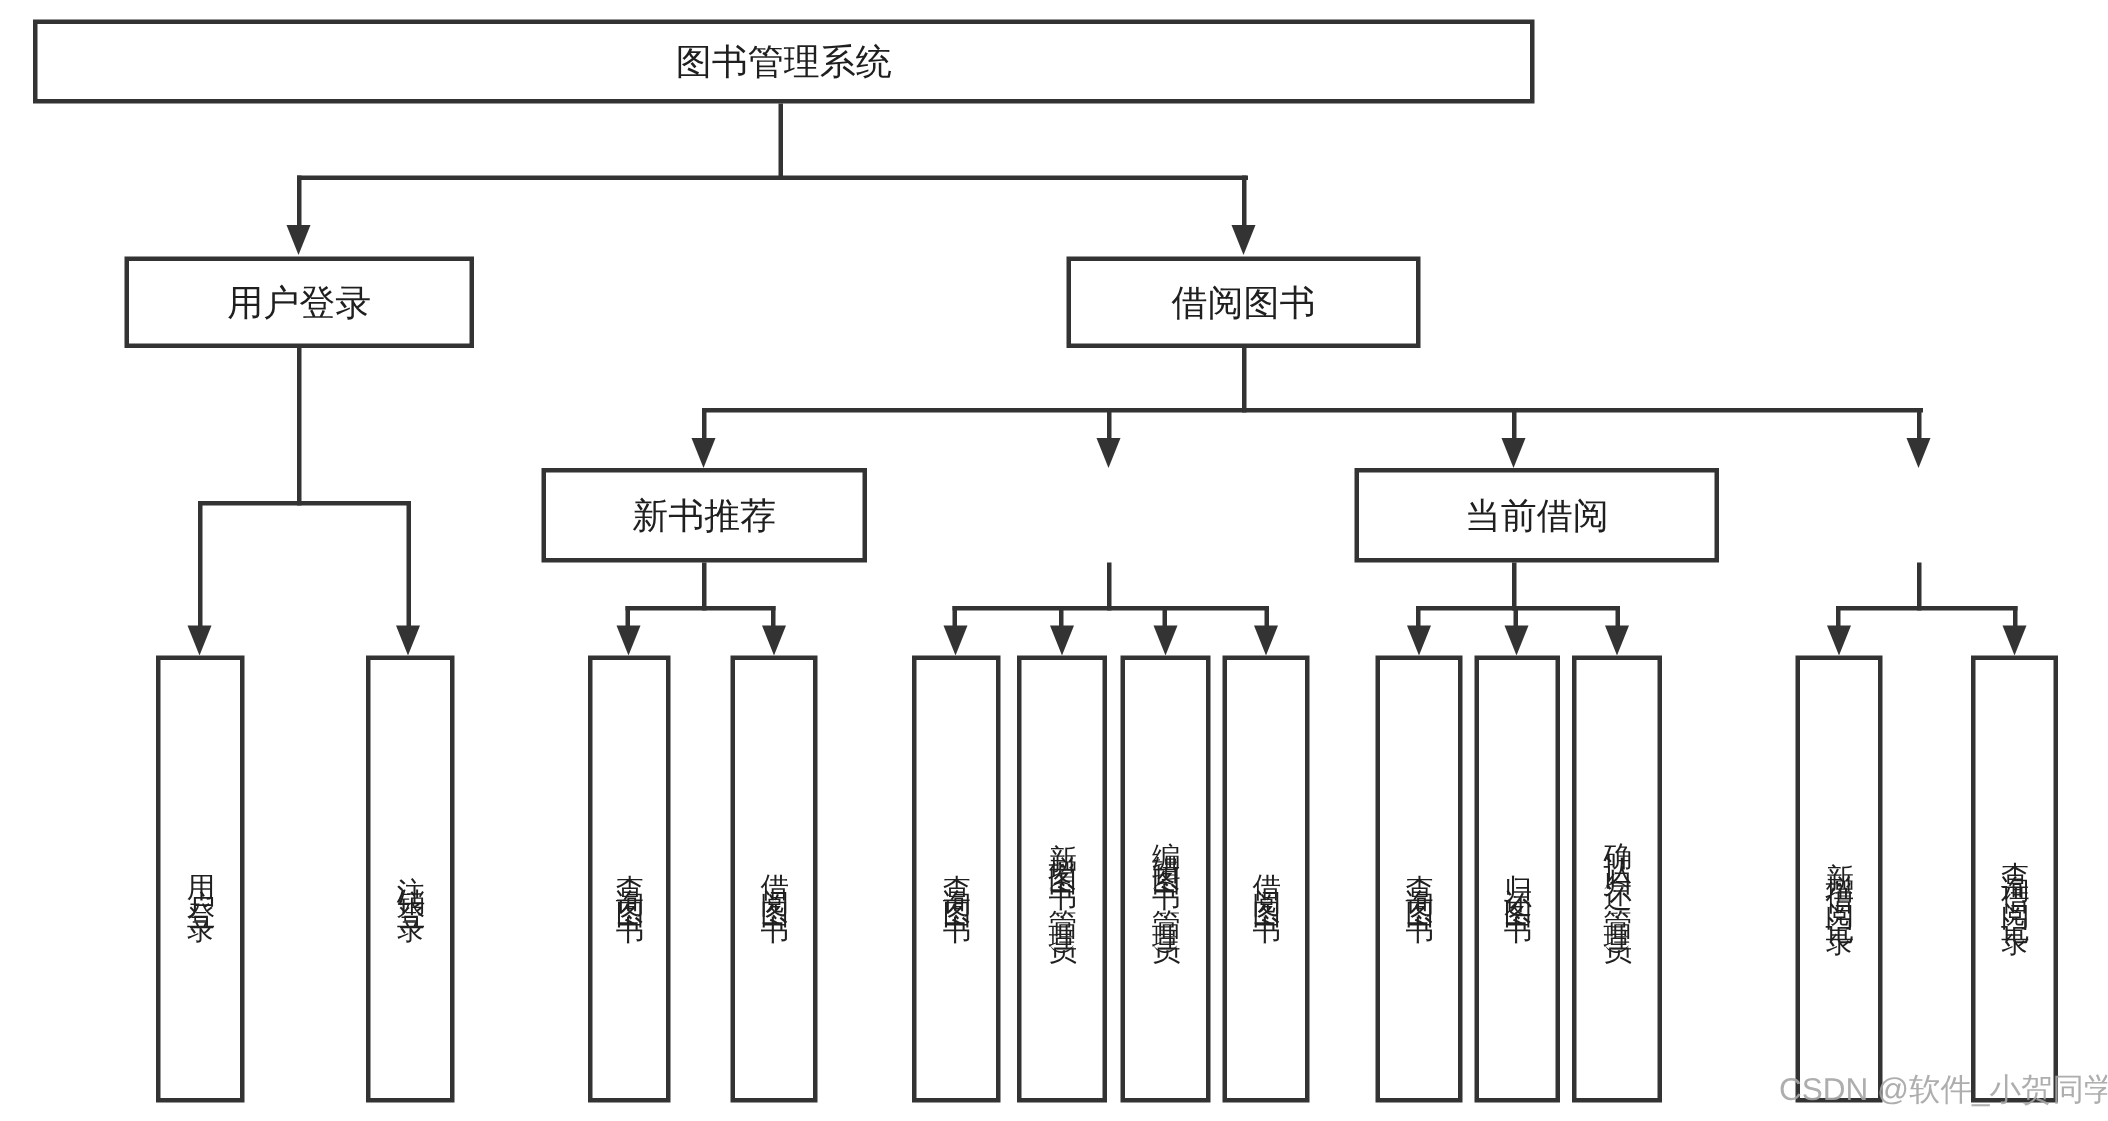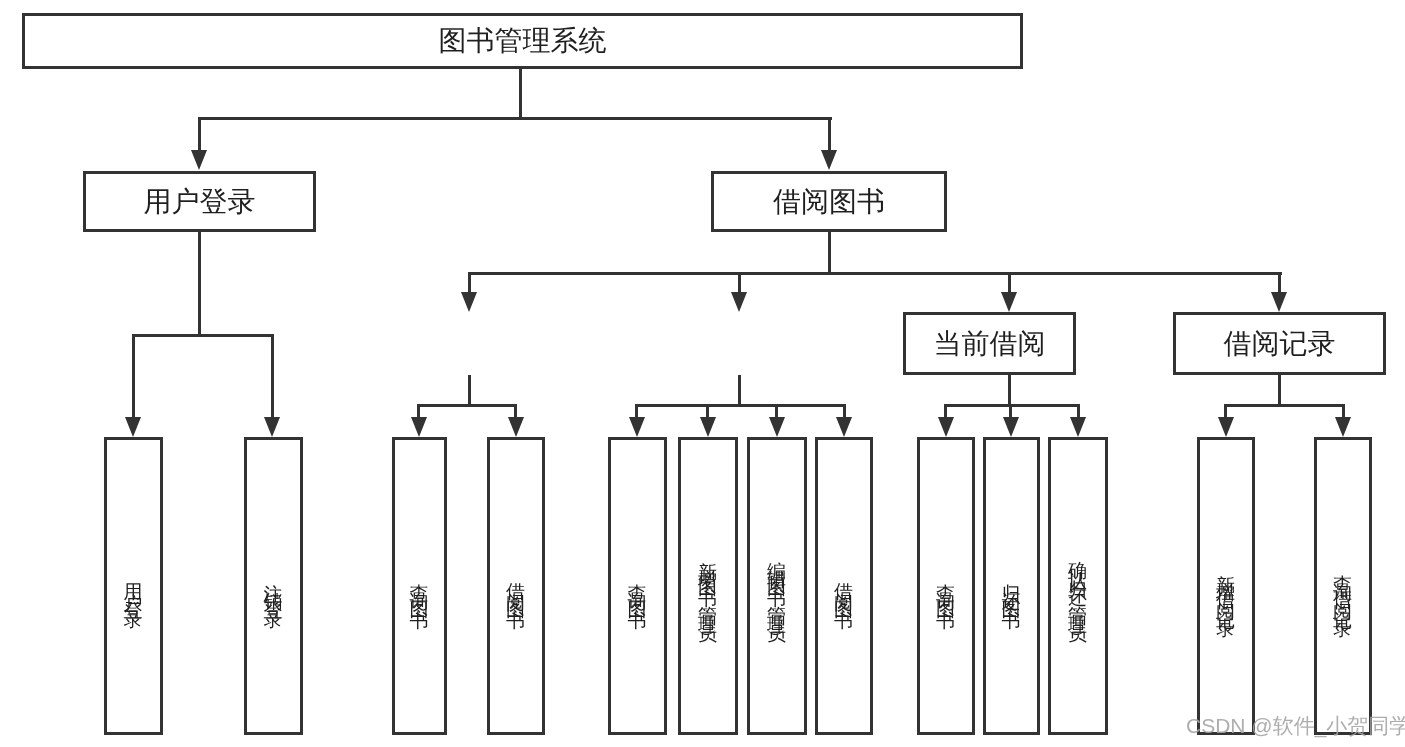--- a/index.html
+++ b/index.html
@@ -4,21 +4,21 @@
 <style>
   html,body{margin:0;padding:0;background:#fff;}
   #canvas{
     position:relative;width:1405px;height:747px;background:#ffffff;
     font-family:"Liberation Sans","DejaVu Sans",sans-serif;overflow:hidden;
   }
   .box{
     position:absolute;background:#ffffff;border:3px solid #333333;
     box-sizing:border-box;display:flex;align-items:center;justify-content:center;
   }
-  .lbl{font-size:28px;color:#1f1f1f;white-space:nowrap;}
+  .lbl{font-size:24px;color:#1f1f1f;white-space:nowrap;}
   .vbox .lbl{
     writing-mode:vertical-lr;text-orientation:mixed;
     font-size:19px;letter-spacing:9px;line-height:1;white-space:normal;
   }
   .lv{position:absolute;width:3px;background:#333333;}
   .lh{position:absolute;height:3px;background:#333333;}
   .ar{
     position:absolute;width:0;height:0;
     border-left:8px solid transparent;border-right:8px solid transparent;
     border-top:20px solid #333333;
@@ -62,25 +62,25 @@
   <div class="lh" style="left:468px;top:272px;width:814px"></div>
   <div class="lv" style="left:468px;top:272px;height:22px"></div>
   <div class="ar" style="left:461px;top:292px"></div>
   <div class="lv" style="left:738px;top:272px;height:22px"></div>
   <div class="ar" style="left:731px;top:292px"></div>
   <div class="lv" style="left:1008px;top:272px;height:22px"></div>
   <div class="ar" style="left:1001px;top:292px"></div>
   <div class="lv" style="left:1278px;top:272px;height:22px"></div>
   <div class="ar" style="left:1271px;top:292px"></div>
 
-  <div class="box" style="left:903px;top:312px;width:173px;height:63px">
+  <div class="box" style="left:361px;top:312px;width:217px;height:63px">
+    <span class="lbl">新书推荐</span>
+  </div>
+  <div class="box" style="left:903px;top:312px;width:243px;height:63px">
     <span class="lbl">当前借阅</span>
-  </div>
-  <div class="box" style="left:1173px;top:312px;width:213px;height:63px">
-    <span class="lbl">借阅记录</span>
   </div>
 
   <div class="lv" style="left:468px;top:375px;height:32px"></div>
   <div class="lh" style="left:417px;top:404px;width:100px"></div>
   <div class="lv" style="left:417px;top:404px;height:15px"></div>
   <div class="ar" style="left:411px;top:417px"></div>
   <div class="lv" style="left:514px;top:404px;height:15px"></div>
   <div class="ar" style="left:508px;top:417px"></div>
 
   <div class="lv" style="left:738px;top:375px;height:32px"></div>

